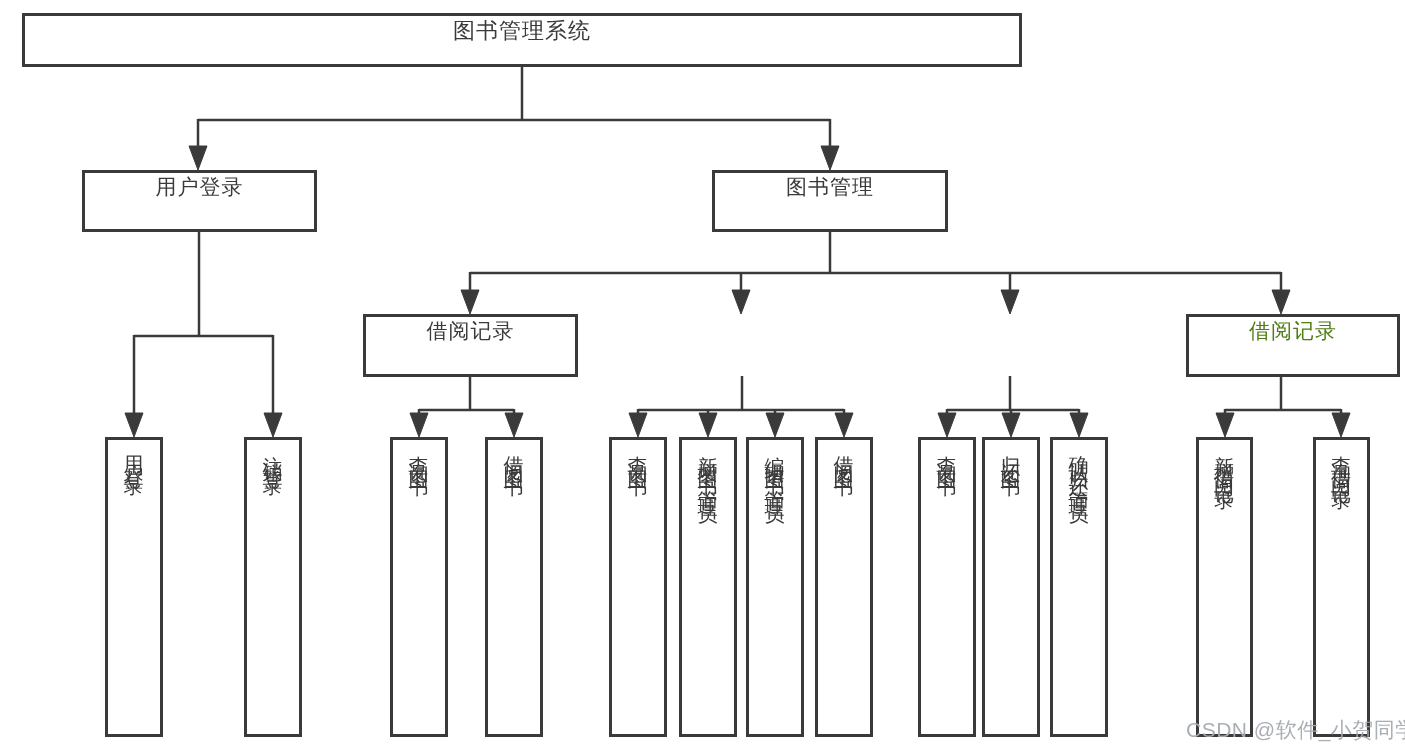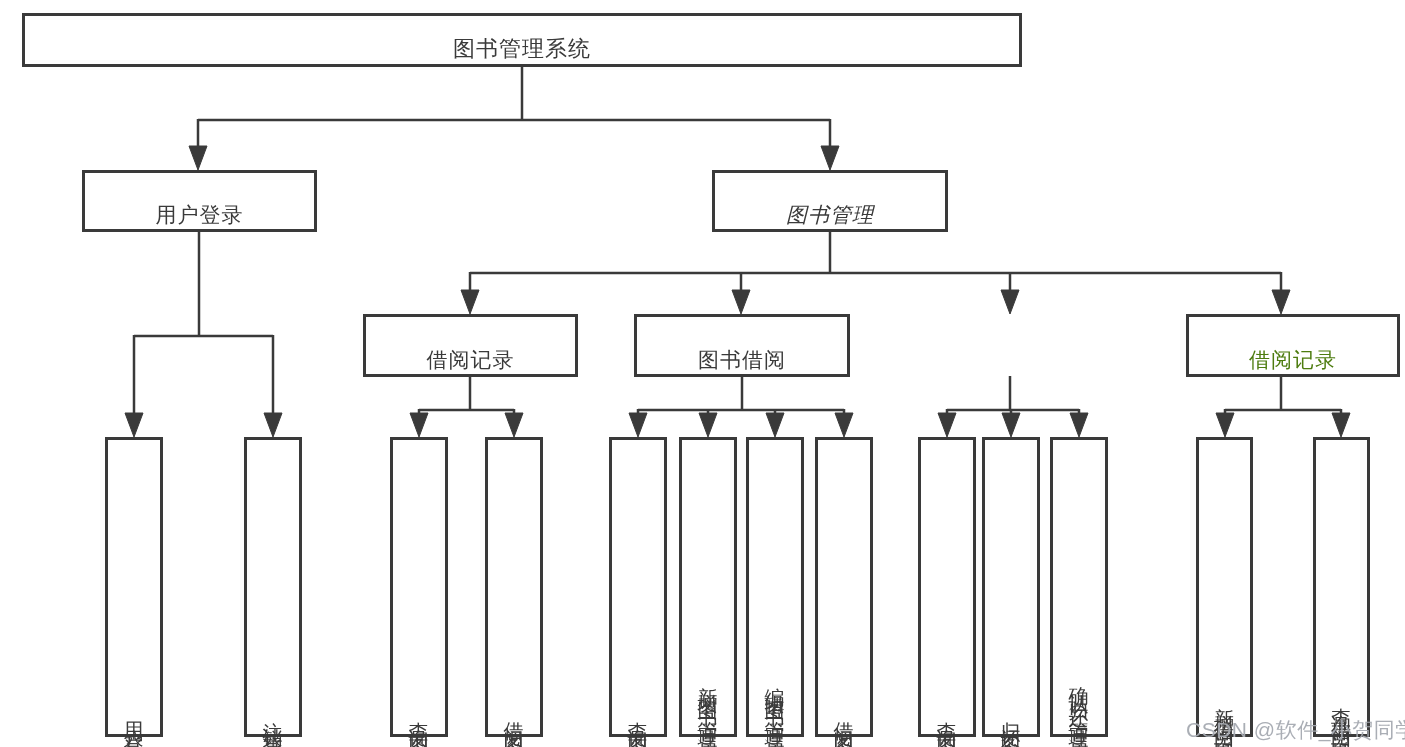--- a/index.html
+++ b/index.html
@@ -4,21 +4,21 @@
 <style>
   html,body { margin:0; padding:0; background:#ffffff; }
   .canvas {
     position:relative; width:1405px; height:747px; background:#ffffff;
     font-family:"Liberation Sans","DejaVu Sans",sans-serif;
     color:#3a3a3a; overflow:hidden;
   }
   .wires { position:absolute; left:0; top:0; width:1405px; height:747px; }
   .node {
     position:absolute; box-sizing:border-box; background:#ffffff;
-    border:3px solid #3a3a3a; display:flex; align-items:flex-end; justify-content:center;
+    border:3px solid #3a3a3a; display:flex; align-items:flex-start; justify-content:center;
     text-align:center;
   }
   .root-node  { font-size:22px; letter-spacing:1px; }
   .h-node     { font-size:21px; letter-spacing:1px; }
   .leaf       { font-size:20px; }
   .leaf span  { writing-mode:vertical-rl; text-orientation:mixed; letter-spacing:7px; line-height:1; }
   .watermark  {
     position:absolute; left:1186px; top:716px; font-size:21px;
     color:rgba(165,170,177,0.95); letter-spacing:0.5px; white-space:nowrap; z-index:5;
   }
@@ -101,29 +101,26 @@
     </g>
   </svg>
 
   <div class="node root-node" style="left: 22px; top: 13px; width: 1000px; height: 54px; border-color: rgb(58, 58, 58); color: rgb(58, 58, 58);">
     <span>图书管理系统</span>
   </div>
 
   <div class="node h-node" style="left: 82px; top: 170px; width: 235px; height: 62px; border-color: rgb(58, 58, 58); color: rgb(58, 58, 58);">
     <span>用户登录</span>
   </div>
-  <div class="node h-node" style="left: 712px; top: 170px; width: 236px; height: 62px; border-color: rgb(58, 58, 58); color: rgb(58, 58, 58); font-style: italic;">
+  <div class="node h-node" style="left: 712px; top: 170px; width: 236px; height: 62px; border-color: rgb(58, 58, 58); color: rgb(58, 58, 58);">
     <span>图书管理</span>
   </div>
 
   <div class="node h-node" style="left: 363px; top: 314px; width: 215px; height: 63px; border-color: rgb(58, 58, 58); color: rgb(58, 58, 58);">
     <span>借阅记录</span>
-  </div>
-  <div class="node h-node" style="left: 634px; top: 314px; width: 216px; height: 63px; border-color: rgb(58, 58, 58); color: rgb(58, 58, 58);">
-    <span>图书借阅</span>
   </div>
   <div class="node h-node" style="left: 1186px; top: 314px; width: 214px; height: 63px; border-color: rgb(58, 58, 58); color: #4d7c0f;">
     <span>借阅记录</span>
   </div>
 
   <div class="node leaf" style="left: 105px; top: 437px; width: 58px; height: 300px; border-color: rgb(58, 58, 58); color: rgb(58, 58, 58);">
     <span>用户登录</span>
   </div>
   <div class="node leaf" style="left: 244px; top: 437px; width: 58px; height: 300px; border-color: rgb(58, 58, 58); color: rgb(58, 58, 58);">
     <span>注销登录</span>

